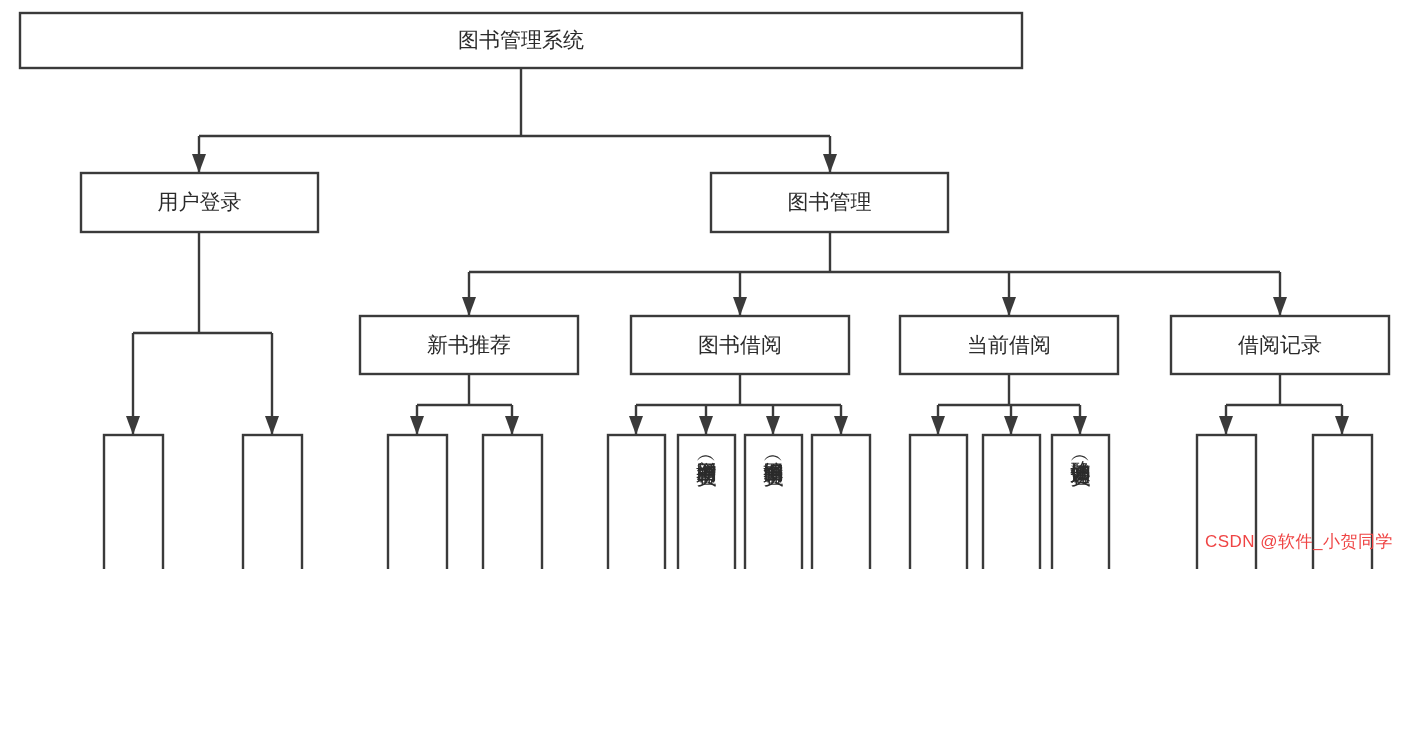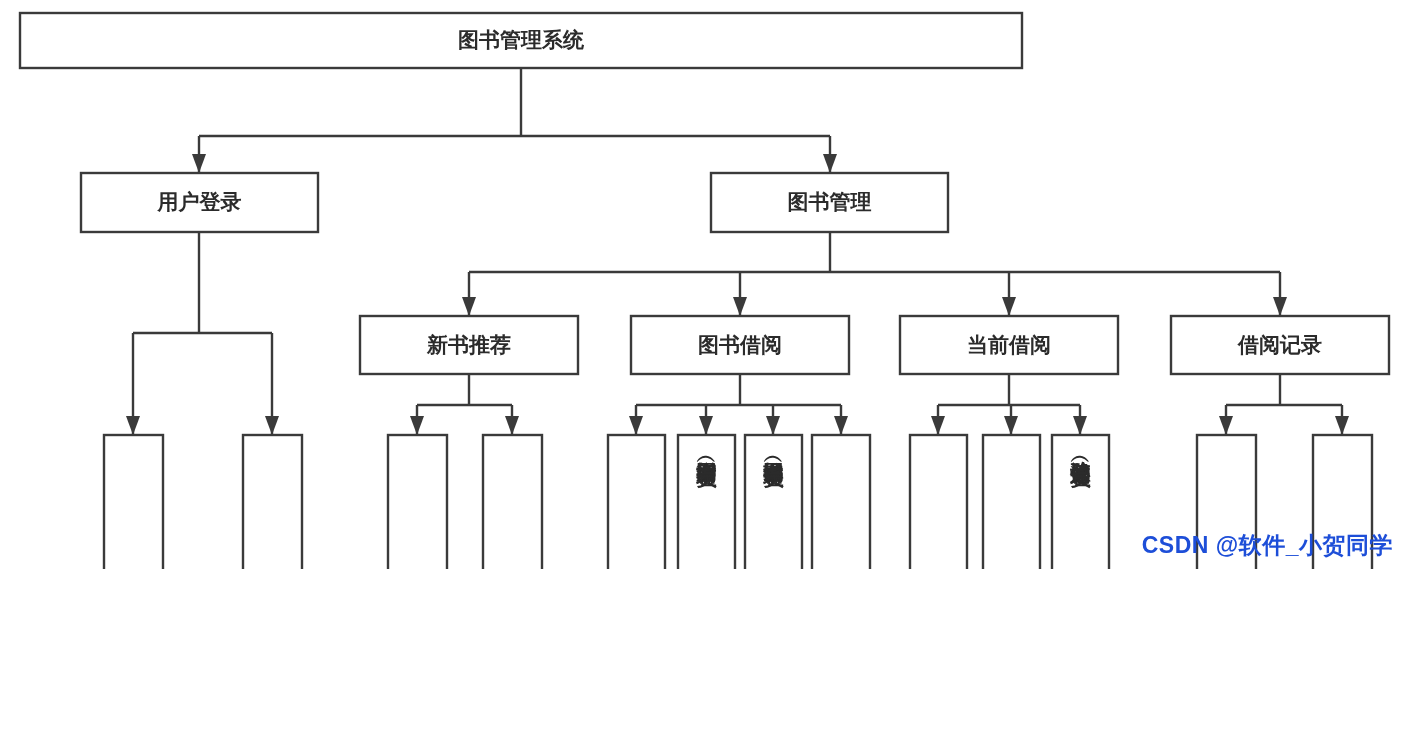--- a/index.html
+++ b/index.html
@@ -10,21 +10,20 @@
   }
   body {
     font-family: "Liberation Sans", "DejaVu Sans", sans-serif;
   }
   #diagram-root {
     position: relative;
     width: 1405px;
     height: 569px;
     background: #ffffff;
     overflow: hidden;
-    font-weight: bold;
   }
   svg.diagram-canvas {
     position: absolute;
     left: 0;
     top: 0;
     width: 1405px;
     height: 747px;
     display: block;
   }
   .node-box {
@@ -58,24 +57,24 @@
     color: #2b2b2b;
     writing-mode: vertical-rl;
     text-orientation: upright;
     white-space: nowrap;
     letter-spacing: 1px;
     pointer-events: none;
   }
   .watermark {
     position: absolute;
     right: 12px;
-    bottom: 8px;
-    font-family: "Liberation Sans", "DejaVu Sans", sans-serif;
-    font-size: 23px;
-    color: #1d4ed8;
+    bottom: 16px;
+    font-family: "Liberation Sans", "DejaVu Sans", sans-serif;
+    font-size: 17px;
+    color: #ef4444;
     letter-spacing: 0.5px;
     user-select: none;
   }
 </style>
 </head>
 <body>
 
 <div id="diagram-root">
   <svg class="diagram-canvas" viewBox="0 0 1405 747">
     <g id="connectors-layer">

